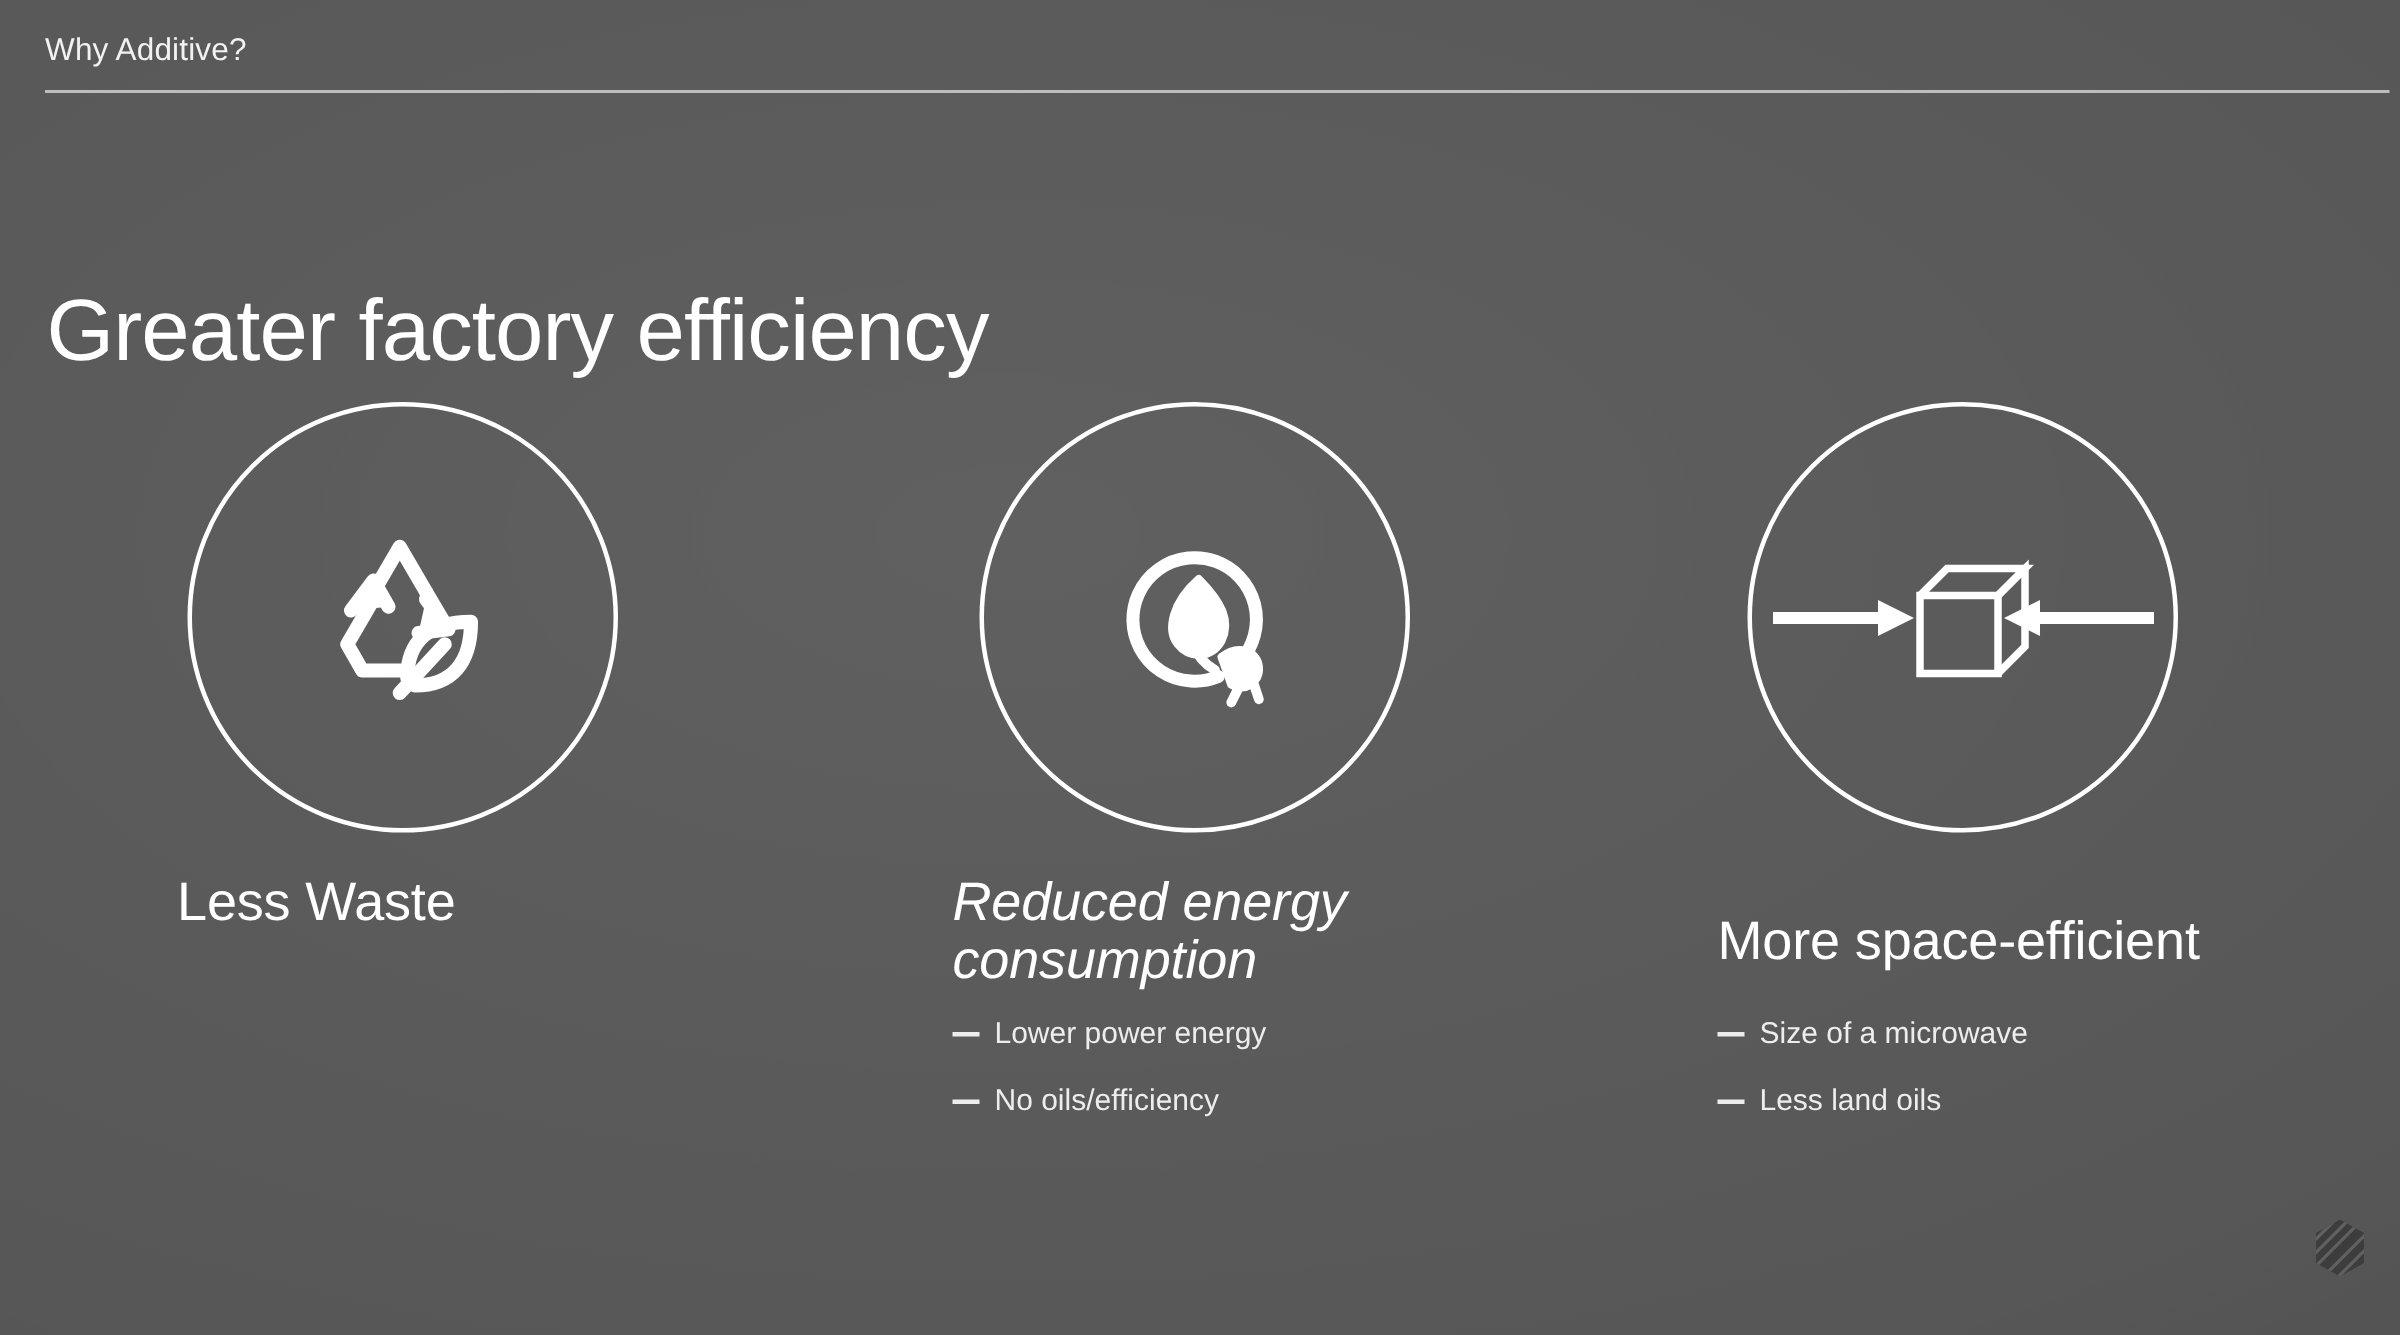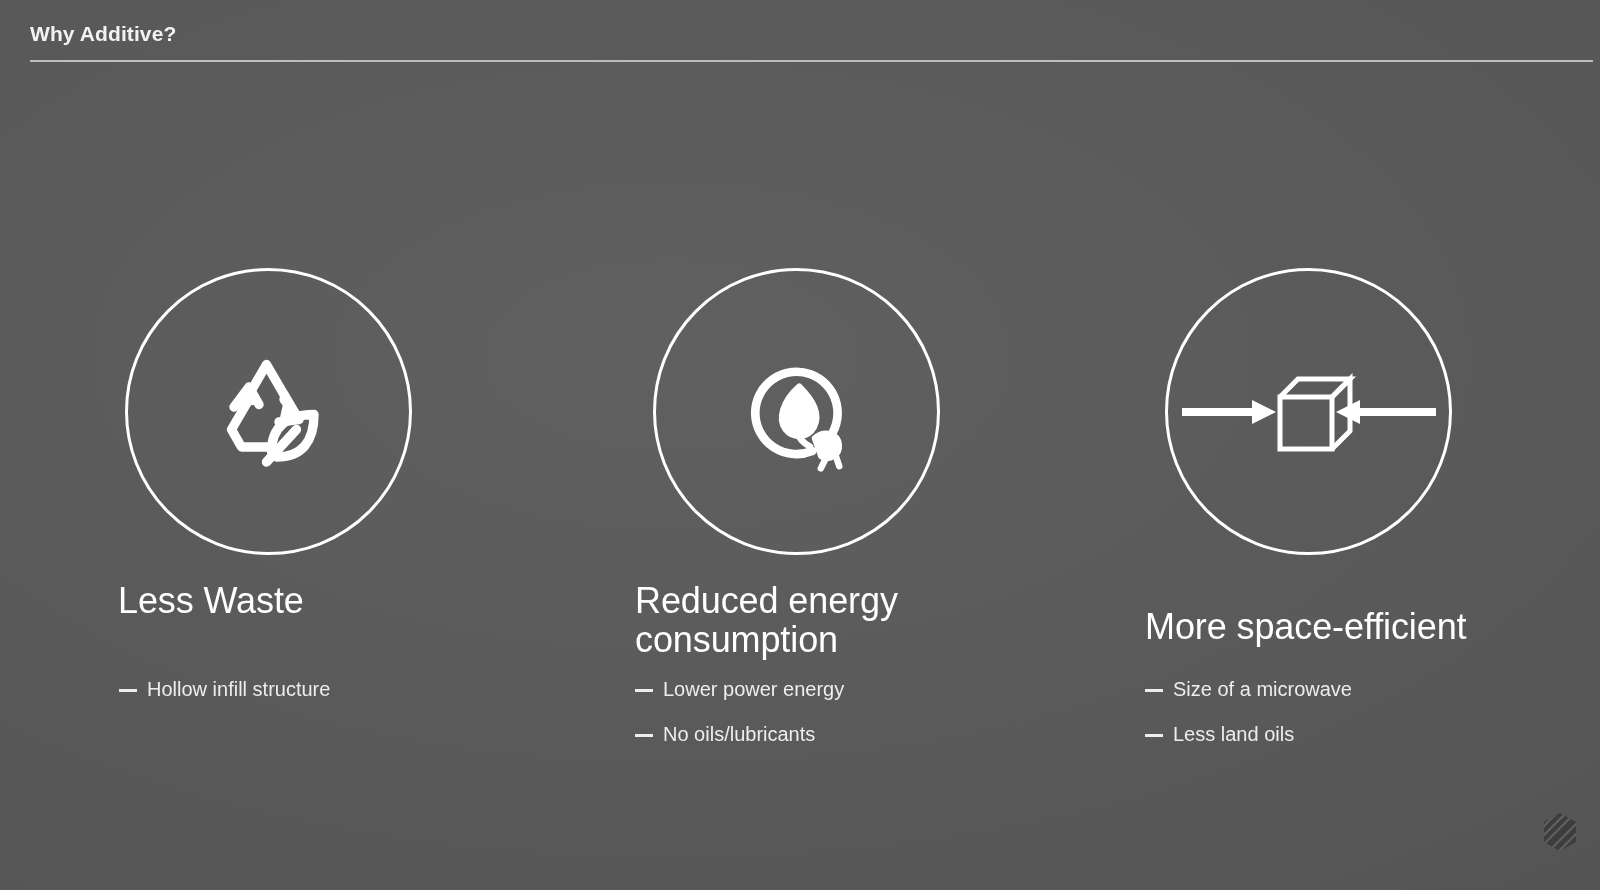--- a/index.html
+++ b/index.html
@@ -18,21 +18,21 @@
     font-family: "Liberation Sans", sans-serif;
     -webkit-font-smoothing: antialiased;
   }
 
   
   .eyebrow {
     position: absolute;
     left: 30px;
     top: 22px;
     font-size: 21px;
-    font-weight: bold;
+    font-weight: normal;
     color: #f2f2f2;
     letter-spacing: 0.1px;
   }
   .header-rule {
     position: absolute;
     left: 30px;
     top: 60px;
     width: 1563px;
     height: 2px;
     background: #cfcfcf;
@@ -98,21 +98,21 @@
   .col-head {
     position: absolute;
     top: 322px;
     font-size: 36px;
     font-weight: 400;
     color: #ffffff;
     line-height: 1.08;
     letter-spacing: -0.1px;
   }
   .col-0 .col-head { left: 23px; }
-  .col-1 .col-head { left: 10px; width: 330px; }
+  .col-1 .col-head { left: 10px; width: 330px; font-style: italic; }
   .col-2 .col-head { left: 10px; margin-top: 26px; }
 
   .bullets {
     position: absolute;
     top: 418px;
     list-style: none;
     margin: 0;
     padding: 0;
   }
   .col-0 .bullets { left: 24px; }
@@ -149,20 +149,21 @@
   }
 </style>
 </head>
 <body>
 
 <div class="slide">
 
   <div class="eyebrow">Why Additive?</div>
   <div class="header-rule"></div>
 
+  <h1 class="slide-title">Greater factory efficiency</h1>
 
   <div class="columns">
 
     <div class="col col-0">
       <div class="circle">
         <div class="icon-wrap">
           <svg width="150" height="150" viewBox="0 0 120 120" fill="none" stroke="#ffffff" stroke-width="7.5" stroke-linecap="round" stroke-linejoin="round">
 
             <path d="M44 46 L58 22 L72 46"></path>
             <path d="M72 46 L82 63"></path>
@@ -174,24 +175,20 @@
             <path d="M32 56 L44 40 L52 54" fill="#ffffff" stroke="#ffffff"></path>
 
             <path d="M62 92 C62 72 74 62 96 62 C96 84 86 96 66 96 Z"></path>
 
             <path d="M58 100 L82 74"></path>
           </svg>
         </div>
       </div>
       <div class="col-head">Less Waste</div>
       <ul class="bullets">
-        <li>
-          <span class="dash"></span>
-          <span>Hollow infill structure</span>
-        </li>
       </ul>
     </div>
 
     <div class="col col-1">
       <div class="circle">
         <div class="icon-wrap">
           <svg width="130" height="130" viewBox="0 0 120 120" fill="none" stroke="#ffffff" stroke-width="8" stroke-linecap="round" stroke-linejoin="round">
 
             <path d="M88 86 A38 38 0 1 0 74 96"></path>
 
@@ -207,21 +204,21 @@
         </div>
       </div>
       <div class="col-head">Reduced energy consumption</div>
       <ul class="bullets">
         <li>
           <span class="dash"></span>
           <span>Lower power energy</span>
         </li>
         <li>
           <span class="dash"></span>
-          <span>No oils/lubricants</span>
+          <span>No oils/efficiency</span>
         </li>
       </ul>
     </div>
 
     <div class="col col-2">
       <div class="circle">
         <div class="icon-wrap">
           <svg width="290" height="130" viewBox="0 0 290 130" fill="none" stroke="#ffffff" stroke-width="5" stroke-linecap="butt" stroke-linejoin="miter">
 
             <rect x="18" y="61" width="72" height="8" fill="#ffffff" stroke="none"></rect>

